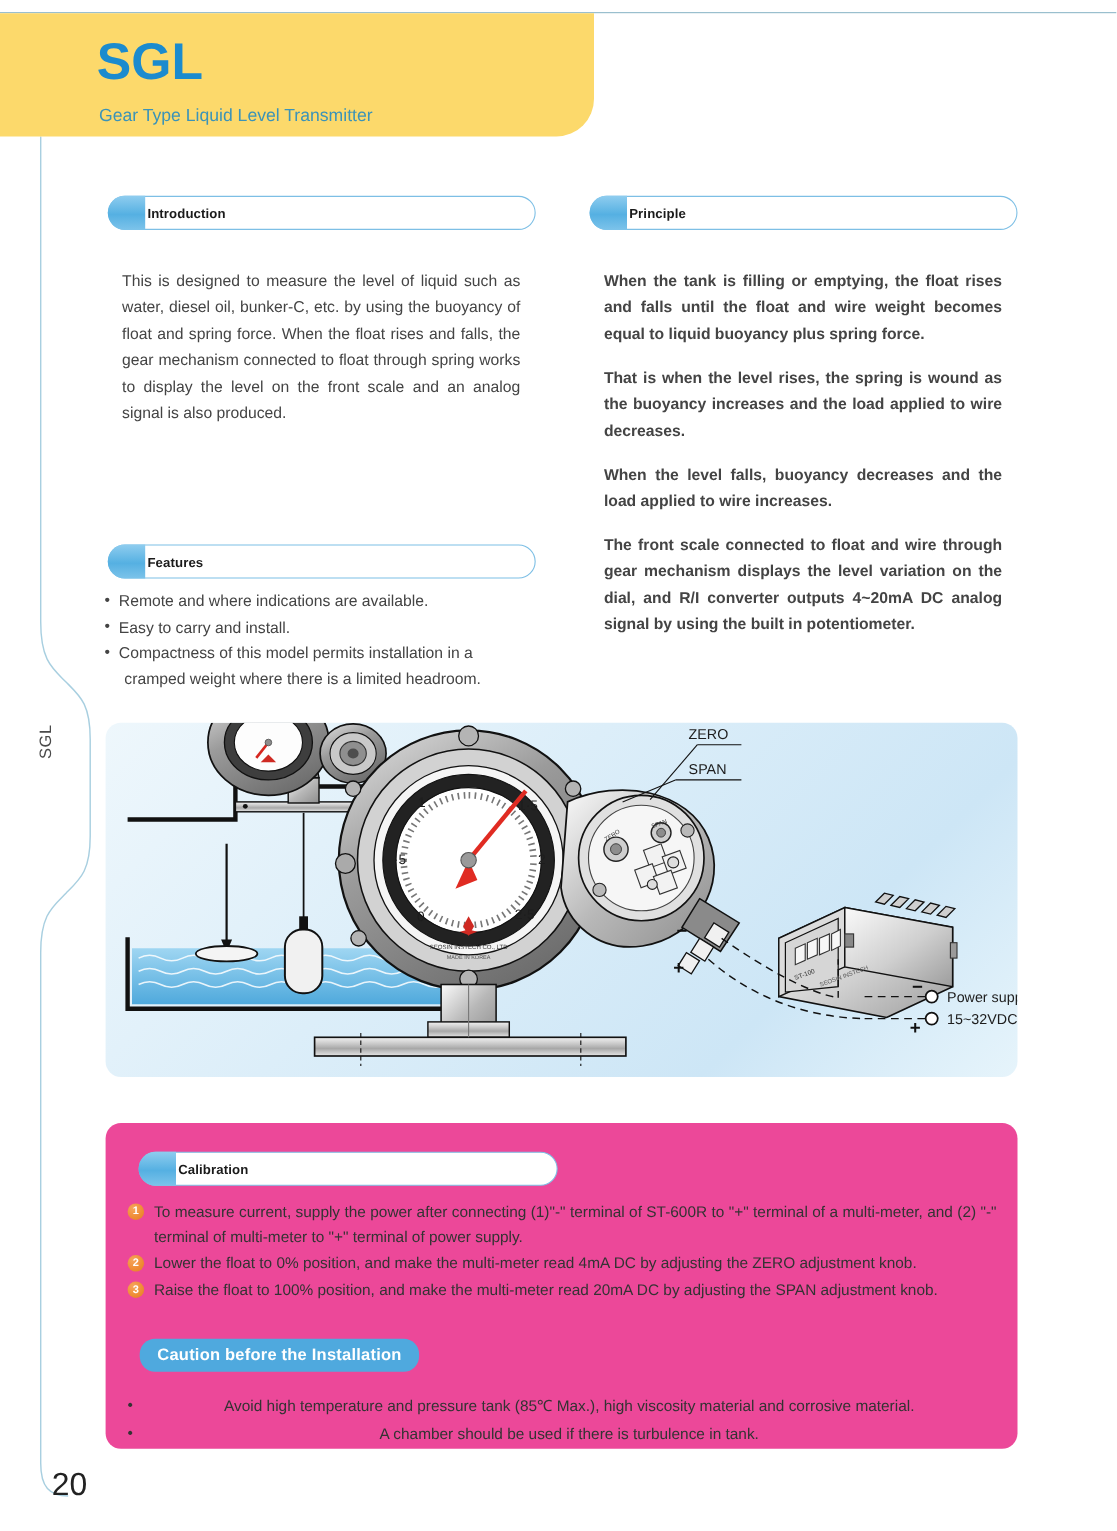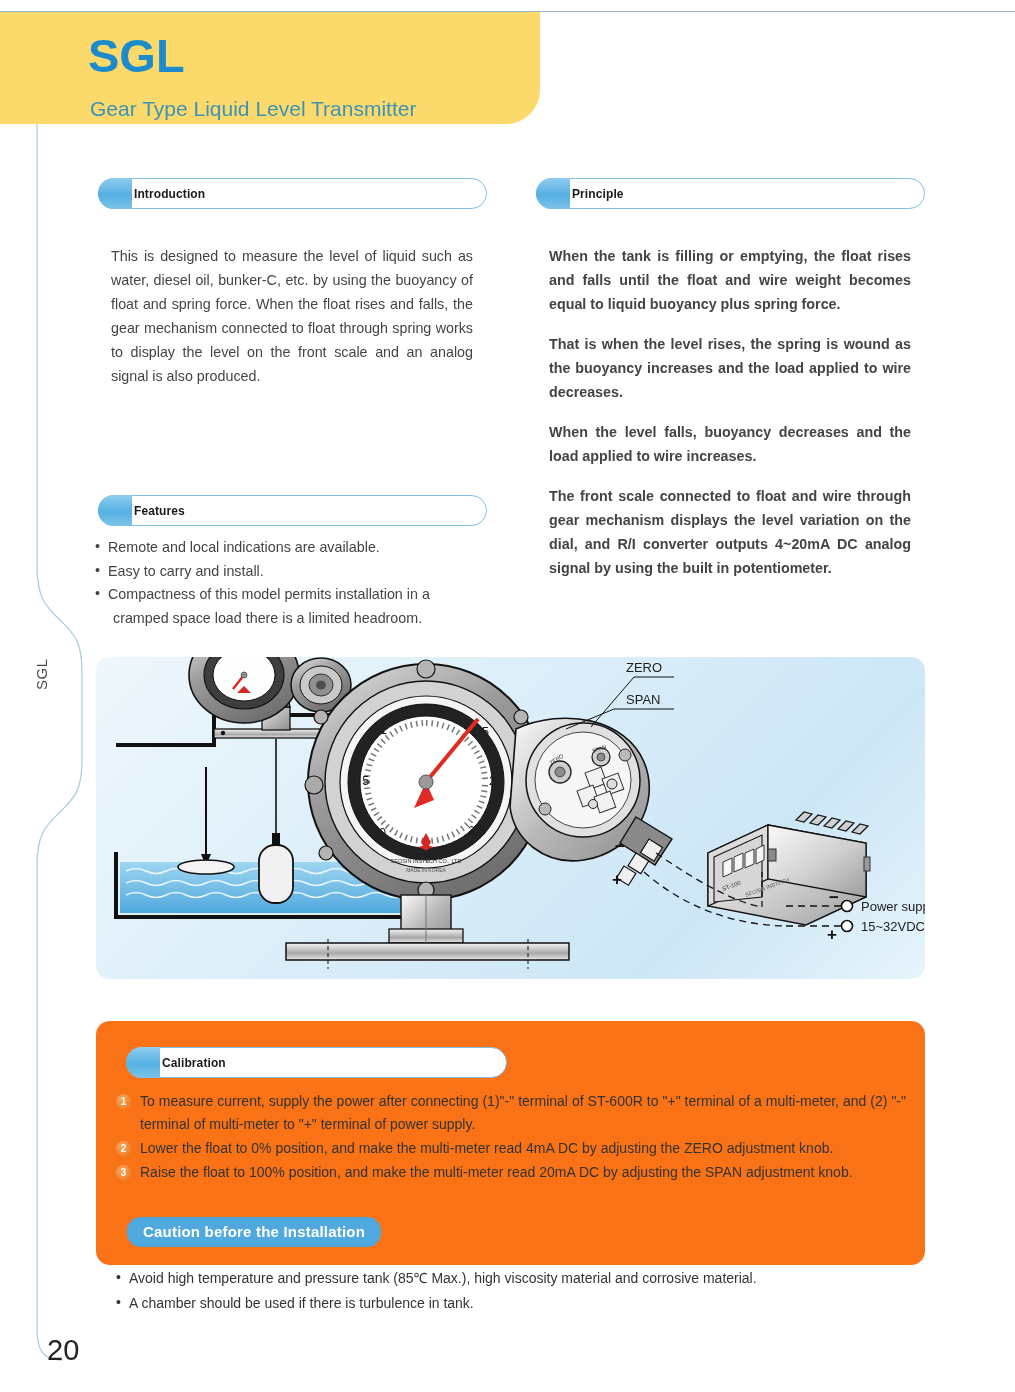--- a/index.html
+++ b/index.html
@@ -43,21 +43,21 @@
     left: 88px; top: 20px;
     font-size: 47px;
     font-weight: bold;
     color: #1b8bce;
     letter-spacing: 0px;
     line-height: 1;
   }
   .banner-sub {
     position: absolute;
     left: 90px; top: 86px;
-    font-size: 21px;
+    font-size: 16px;
     color: #3b93b8;
     line-height: 1;
   }
 
   
   .v-tab {
     position: absolute;
     left: 33px; top: 690px;
     font-size: 15px;
     color: #4a4a4a;
@@ -134,23 +134,23 @@
     width: 829px; height: 322px;
     border-radius: 14px;
     background: linear-gradient(135deg,#eef7fc 0%,#dceef9 40%,#cde6f6 75%,#e6f4fb 100%);
     overflow: hidden;
   }
 
   
   .calib-panel {
     position: absolute;
     left: 96px; top: 1021px;
-    width: 829px; height: 244px;
+    width: 829px; height: 296px;
     border-radius: 14px;
-    background: #f97316;
+    background: #ec4899;
   }
   .calib-list { margin: 0; padding: 0; list-style: none; }
   .calib-list li {
     position: relative;
     padding-left: 24px;
     font-size: 14px;
     line-height: 23px;
     color: #333;
     margin-bottom: 1px;
     text-align: justify;
@@ -177,20 +177,21 @@
     border-radius: 14px;
     letter-spacing: .2px;
   }
   .caution-list { margin: 0; padding: 0; list-style: none; }
   .caution-list li {
     position: relative;
     padding-left: 13px;
     font-size: 14px;
     line-height: 25px;
     color: #333;
+    text-align: center;
   }
   .caution-list li::before {
     content: "•";
     position: absolute; left: 0; top: -1px; color: #333;
   }
 
   
   .dlabel { font-family: "Liberation Sans", sans-serif; font-size: 13px; fill: #1d1d1d; }
   .dlabel-sm { font-family: "Liberation Sans", sans-serif; font-size: 12.5px; fill: #1d1d1d; }
   .dsign { font-family: "Liberation Sans", sans-serif; font-size: 17px; font-weight: bold; fill: #111; }
@@ -237,28 +238,28 @@
 </div>
 
 <div style="position:absolute; left:98px; top:495px; width:389px;">
   <div class="sec-head">
     <span class="sec-head-label">Features</span>
   </div>
 </div>
 <div class="col" style="left:95px; top:536px; width:400px;">
   <ul class="bullets">
     <li>
-      <span>Remote and local indications are available.</span>
+      <span>Remote and where indications are available.</span>
     </li>
     <li>
       <span>Easy to carry and install.</span>
     </li>
     <li>
       <span>Compactness of this model permits installation in a</span>
-      <span class="cont">cramped space load there is a limited headroom.</span>
+      <span class="cont">cramped weight where there is a limited headroom.</span>
     </li>
   </ul>
 </div>
 
 <div class="diagram">
   <svg width="829" height="322" viewBox="0 0 829 322">
 
     <defs>
       <linearGradient id="metal" x1="0" y1="0" x2="0" y2="1">
         <stop offset="0%" stop-color="#f2f2f2"></stop>

